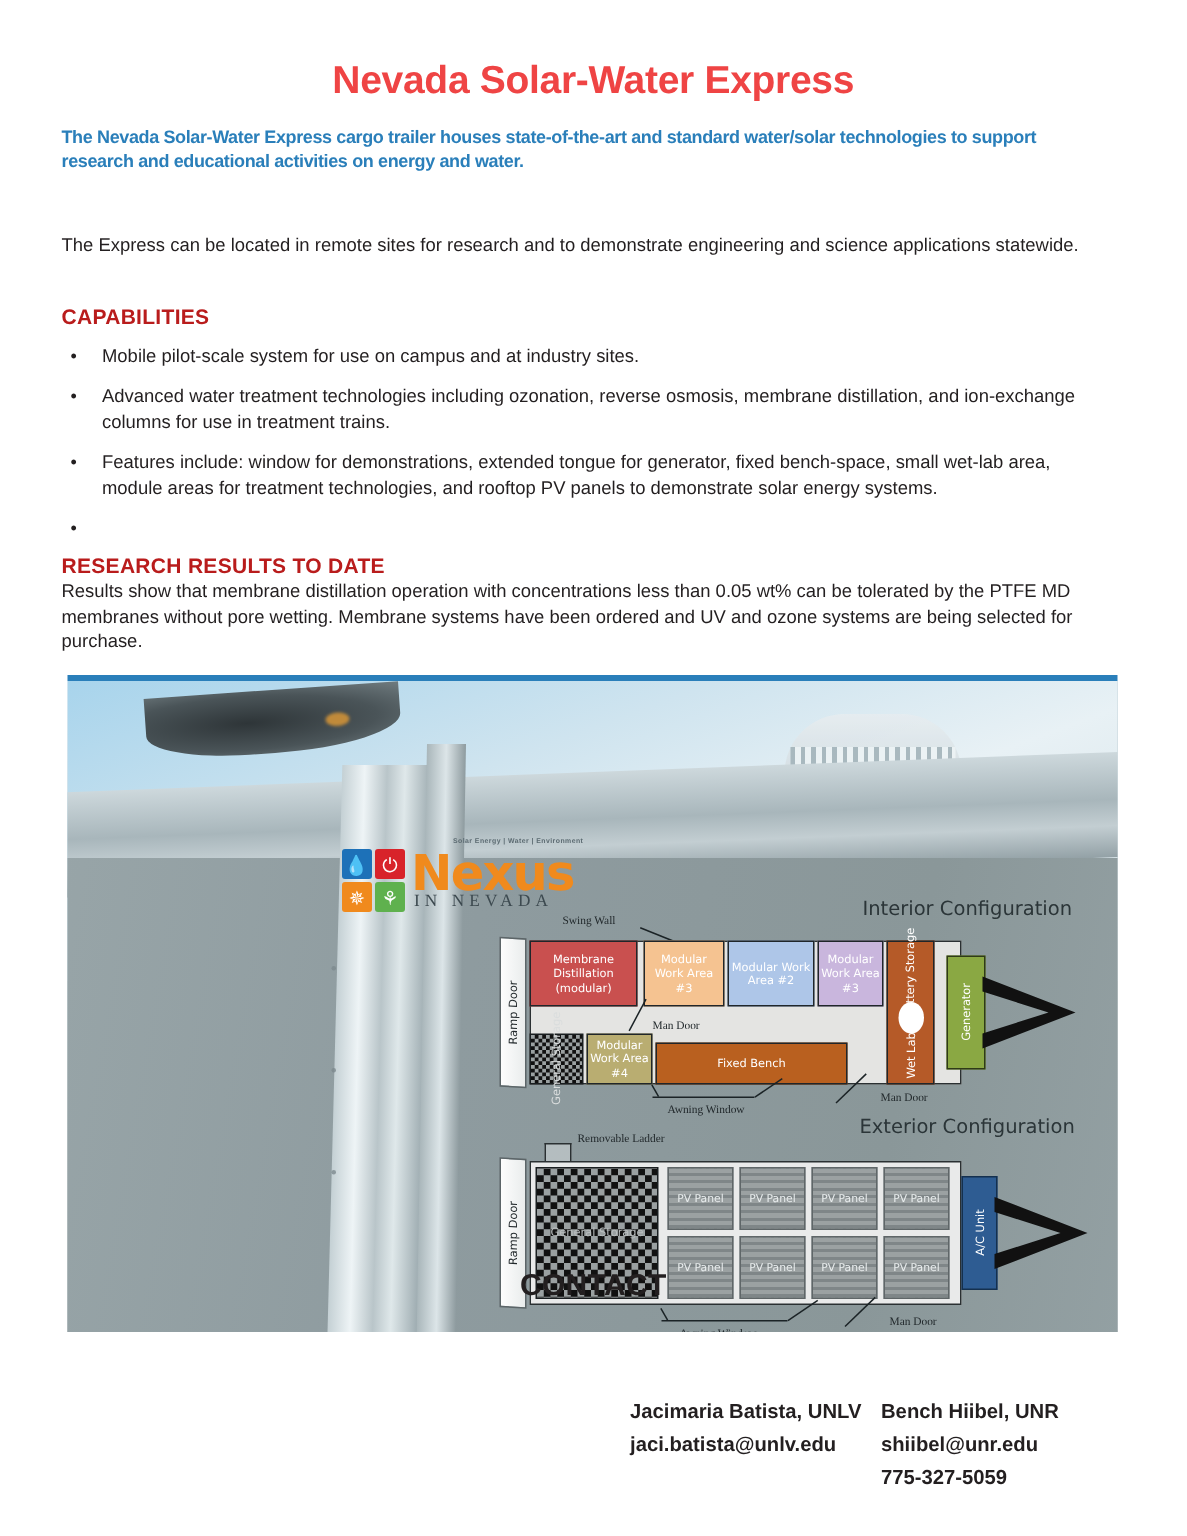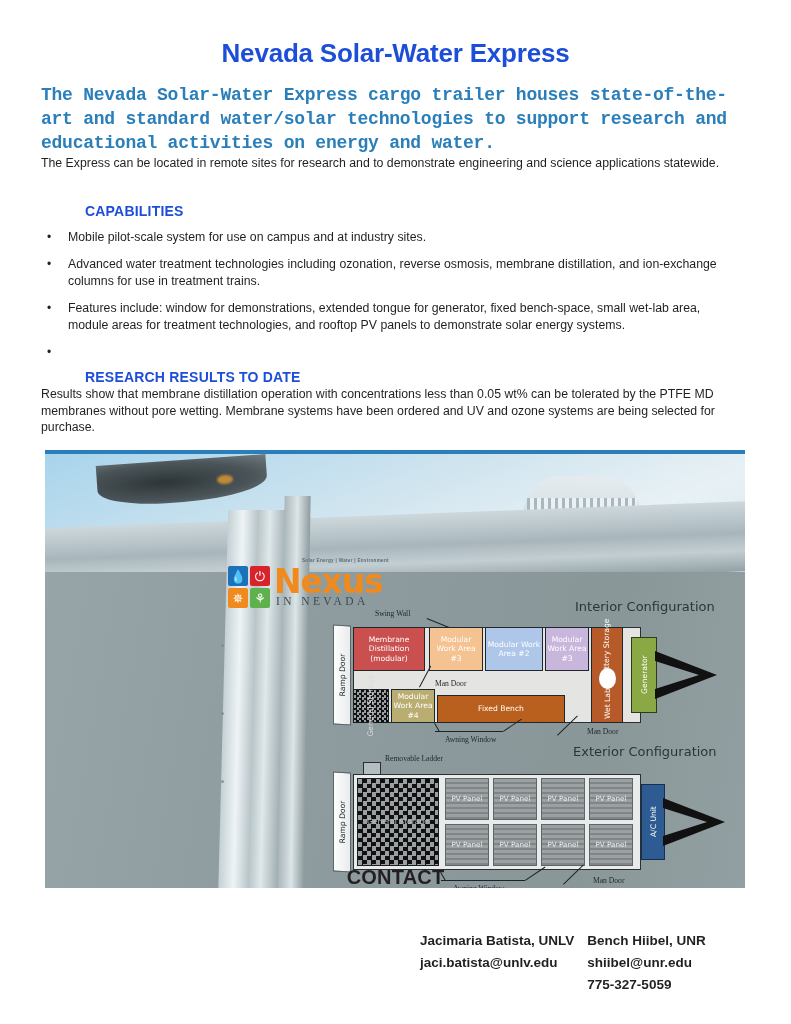--- a/index.html
+++ b/index.html
@@ -10,36 +10,35 @@
     color: #231f20;
     overflow: hidden;
   }
   .page { position: relative; width: 791px; height: 1024px; }
 
   
   .doc-title {
     position: absolute; left: 0; top: 38px; width: 791px;
     text-align: center;
     font-size: 26px; font-weight: bold; letter-spacing: -0.2px;
-    color: #1d4ed8;
+    color: #ef4444;
   }
   .lede {
     position: absolute; left: 41px; top: 84px; width: 700px;
-    font-size: 18px; font-weight: bold; line-height: 1.32;
-    color: #2a7fba; letter-spacing: -0.25px; font-family: Liberation Mono, monospace;
+    font-size: 12px; font-weight: bold; line-height: 1.32;
+    color: #2a7fba; letter-spacing: -0.25px;
   }
   .intro {
     position: absolute; left: 41px; top: 155px; width: 690px;
     font-size: 12.3px; line-height: 1.35; color: #231f20;
   }
   .h2 {
     position: absolute; left: 41px;
     font-size: 14px; font-weight: bold; letter-spacing: 0.2px;
-    color: #1d4ed8;
-    margin-left: 44px;
+    color: #b91c1c;
   }
   #cap-head { top: 203px; }
   #res-head { top: 369px; }
 
   .bullets { position: absolute; left: 41px; top: 229px; width: 700px; }
   .bullet { position: relative; padding-left: 27px; margin-bottom: 11px;
             font-size: 12.3px; line-height: 1.34; }
   .bullet .dot { position: absolute; left: 6px; top: 0px; font-size: 12px; }
 
   .res-body {
@@ -181,21 +180,21 @@
     background-size: 9px 9px;
     border:1px solid #1a1f21;
     display:flex; align-items:center; justify-content:center;
     font-size:7.6px; color:#b9bdbe; text-align:center; line-height:1.2;
     font-family:"DejaVu Sans", sans-serif;
   }
   .arrow { position:absolute; }
 
   
   .contact-head {
-    position: absolute; left: 0; top: 866px; width: 791px; text-align:center;
+    position: absolute; left: 0; top: 846px; width: 791px; text-align:center;
     font-size: 20px; font-weight: bold; color:#231f20; letter-spacing:.2px;
   }
   .contact-cols {
     position:absolute; left: 420px; top: 930px; width: 330px;
     display:flex; gap: 13px;
   }
   .ccol { font-size: 13.5px; font-weight: bold; line-height: 1.62; color:#231f20; }
 </style>
 </head>
 <body>

